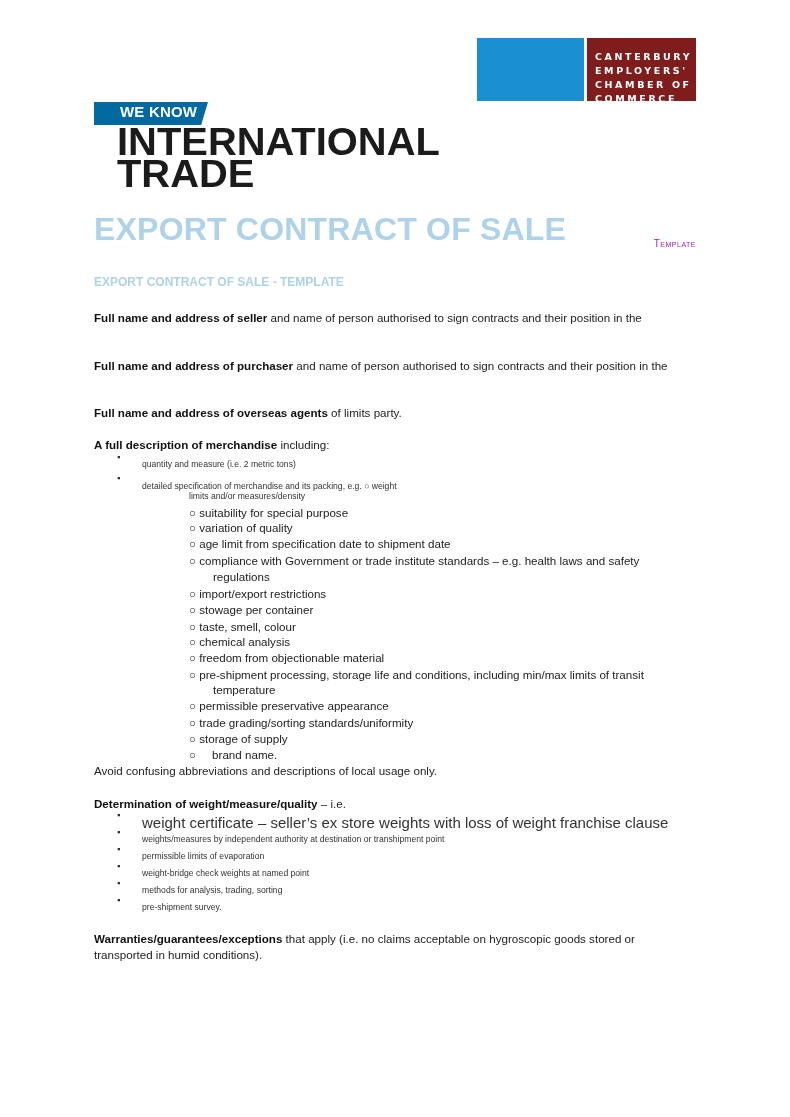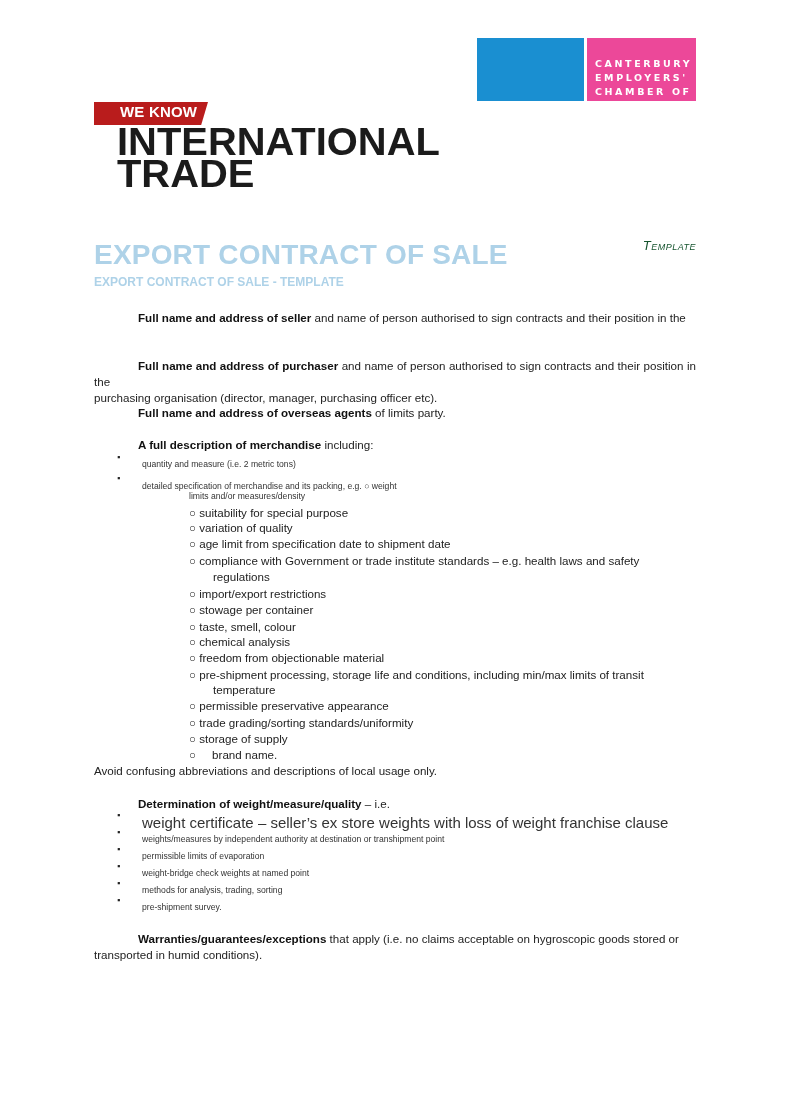--- a/index.html
+++ b/index.html
@@ -1,33 +1,33 @@
 <!DOCTYPE html>
 <html><head>
 <meta charset="utf-8">
 <style>
   html, body { margin: 0; padding: 0; background: #ffffff; }
   body { width: 790px; height: 1117px; position: relative; overflow: hidden;
          font-family: "Liberation Sans", sans-serif; color: #1a1a1a; }
   .logo-blue { position: absolute; left: 477px; top: 38px; width: 107px; height: 63px; background: #1a8fd1; }
-  .logo-black { position: absolute; left: 587px; top: 38px; width: 109px; height: 63px; background: #ec4899;
-                color: #fff; box-sizing: border-box; padding: 19px 0 0 8px; }
+  .logo-black { position: absolute; left: 587px; top: 38px; width: 109px; height: 63px; background: #7f1d1d;
+                color: #fff; box-sizing: border-box; padding: 12px 0 0 8px; }
   .logo-black div { font-family: "DejaVu Sans", sans-serif; font-weight: bold; font-size: 9.5px; letter-spacing: 2.6px; line-height: 14px; }
-  .weknow { position: absolute; left: 94px; top: 102px; width: 114px; height: 23px; background: #b91c1c;
+  .weknow { position: absolute; left: 94px; top: 102px; width: 114px; height: 23px; background: #0369a1;
             clip-path: polygon(0 0, 100% 0, 94% 100%, 0 100%); }
   .weknow span { position: absolute; left: 26px; top: 1px; color: #fff; font-weight: bold; font-size: 15px; letter-spacing: 0.2px; }
   .big { position: absolute; left: 117px; font-family: "Liberation Sans", sans-serif; font-weight: bold; color: #1b1b1b;
          font-size: 38px; line-height: 32px; letter-spacing: 0px; transform: scaleX(1.05); transform-origin: left; }
   .big1 { top: 126px; }
   .big2 { top: 158px; }
-  .title1 { position: absolute; left: 94px; top: 211px; font-weight: bold; font-size: 28px; color: #aed2e8; letter-spacing: 0.2px; margin-top: 28px; }
-  .template-label { position: absolute; right: 94px; top: 238px; font-size: 13px; font-variant: small-caps; letter-spacing: 0.5px; color: #14532d; font-style: italic; }
+  .title1 { position: absolute; left: 94px; top: 211px; font-weight: bold; font-size: 32px; color: #aed2e8; letter-spacing: 0.2px; }
+  .template-label { position: absolute; right: 94px; top: 238px; font-size: 10px; font-variant: small-caps; letter-spacing: 0.5px; color: #a21caf; }
   .title2 { position: absolute; left: 94px; top: 275px; font-weight: bold; font-size: 12px; color: #aed2e8; }
   .para { position: absolute; left: 94px; width: 602px; font-size: 11.6px; line-height: 16px; text-align: justify; color: #222; }
-  .para b { color: #111; margin-left: 44px; }
+  .para b { color: #111; }
   .bul { position: absolute; left: 117px; font-size: 9px; color: #222; }
   .bul-text { position: absolute; left: 142px; font-size: 8.6px; color: #333; line-height: 11px; }
   .sub { position: absolute; left: 189px; font-size: 11.6px; color: #222; line-height: 16px; }
 </style>
 </head>
 <body>
 
 <div class="logo-blue"></div>
 <div class="logo-black">
   <div>CANTERBURY</div>
@@ -45,21 +45,20 @@
 <div class="title1">EXPORT CONTRACT OF SALE</div>
 <div class="template-label">Template</div>
 <div class="title2">EXPORT CONTRACT OF SALE - TEMPLATE</div>
 
 <div class="para" style="top:310px">
   <b>Full name and address of seller</b><span> and name of person authorised to sign contracts and their position in the</span><br>
 </div>
 
 <div class="para" style="top:358px">
   <b>Full name and address of purchaser</b><span> and name of person authorised to sign contracts and their position in the</span><br>
-  <span>purchasing organisation (director, manager, purchasing officer etc).</span>
 </div>
 
 <div class="para" style="top:405px">
   <b>Full name and address of overseas agents</b><span> of limits party.</span>
 </div>
 
 <div class="para" style="top:437px">
   <b>A full description of merchandise</b><span> including:</span>
 </div>
 

